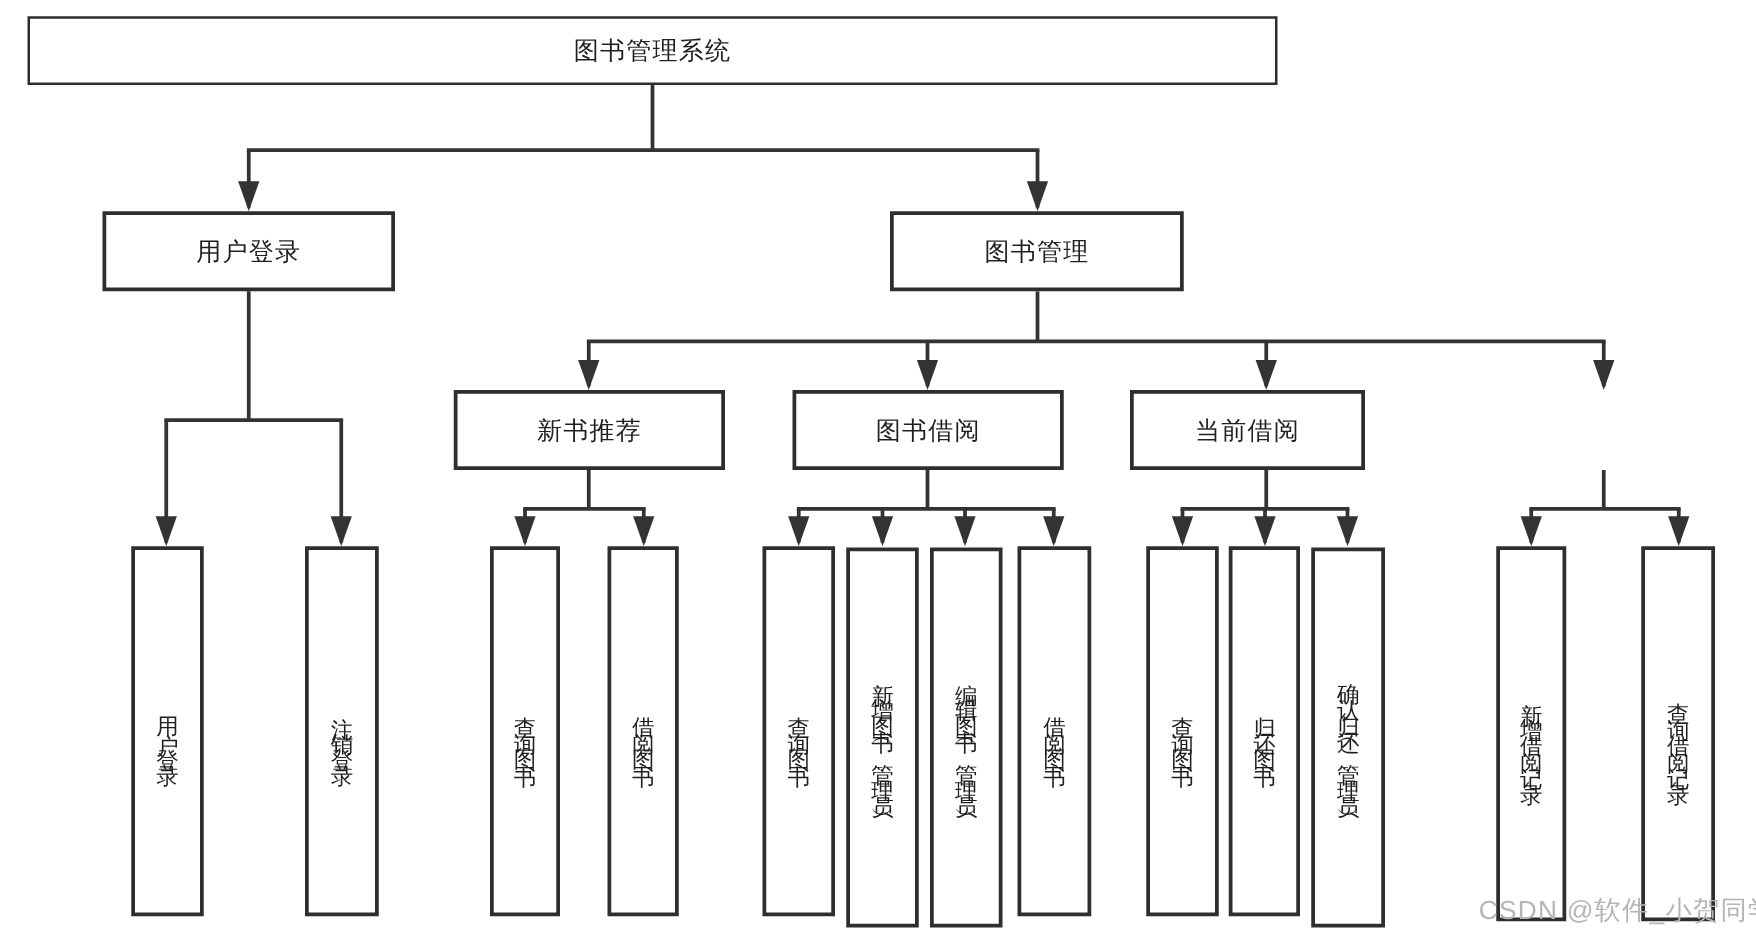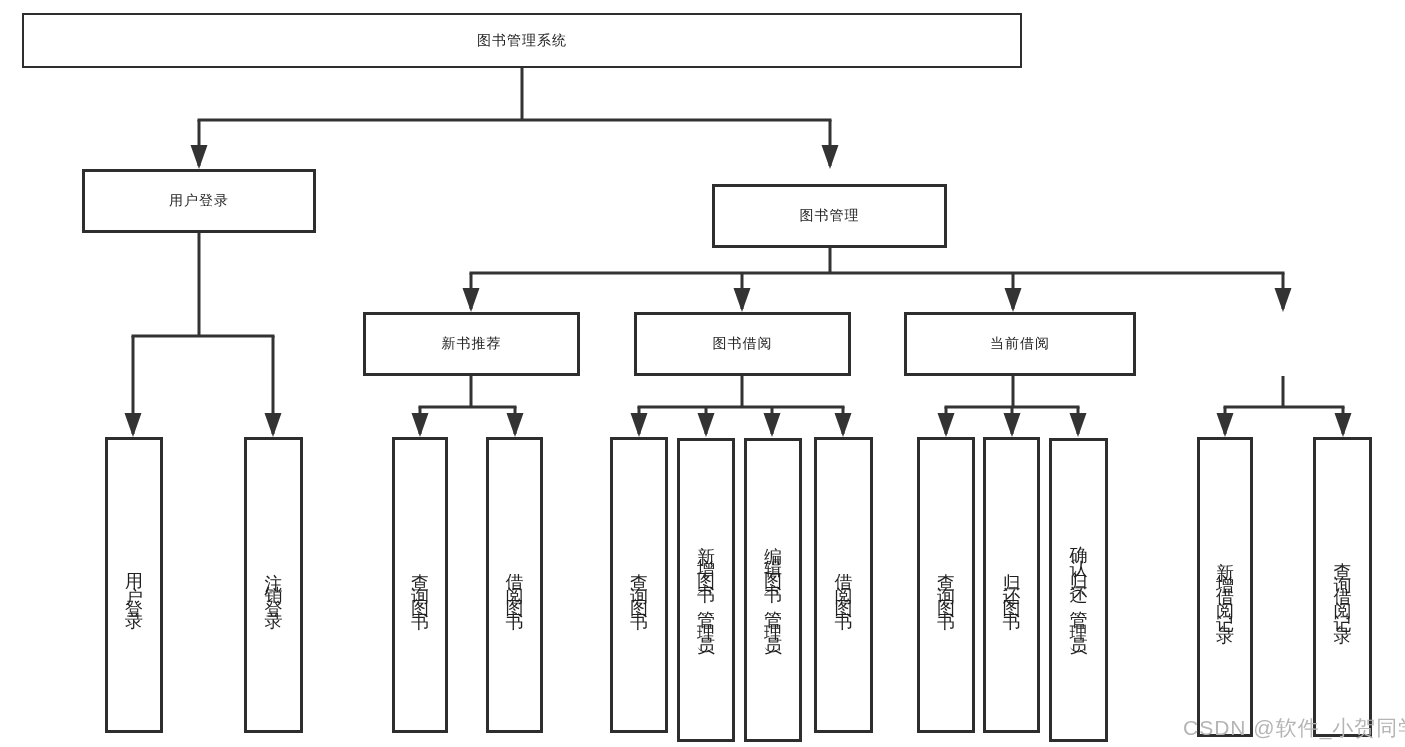--- a/index.html
+++ b/index.html
@@ -11,21 +11,21 @@
     overflow:hidden;
   }
   .connectors{position:absolute;left:0;top:0;width:1405px;height:747px;}
   .box{
     position:absolute;
     box-sizing:border-box;
     border:3px solid #2e2e2e;
     background:#ffffff;
     display:flex;align-items:center;justify-content:center;
     color:#1f1f1f;
-    font-size:14px;
+    font-size:20px;
     letter-spacing:1px;
     text-align:center;
     z-index:2;
   }
   .box.root{border-width:2px;}
   .leaf{
     writing-mode:vertical-rl;
     text-orientation:mixed;
     letter-spacing:13px;
     line-height:1;
@@ -111,25 +111,25 @@
       <use href="#arrowhead" x="1012" y="437"></use>
       <use href="#arrowhead" x="1078" y="437"></use>
       <use href="#arrowhead" x="1225" y="437"></use>
       <use href="#arrowhead" x="1343" y="437"></use>
     </g>
   </svg>
 
   <div class="box root" style="left:22px;top:13px;width:1000px;height:55px">图书管理系统</div>
 
   <div class="box" style="left:82px;top:169px;width:234px;height:64px">用户登录</div>
-  <div class="box" style="left:712px;top:184px;width:235px;height:64px">图书管理</div>
+  <div class="box" style="left:712px;top:169px;width:235px;height:64px">图书管理</div>
 
   <div class="box" style="left:634px;top:312px;width:217px;height:64px">图书借阅</div>
   <div class="box" style="left:363px;top:312px;width:217px;height:64px">新书推荐</div>
-  <div class="box" style="left:904px;top:312px;width:232px;height:64px">当前借阅</div>
+  <div class="box" style="left:904px;top:312px;width:188px;height:64px">当前借阅</div>
 
   <div class="box leaf" style="left:105px;top:437px;width:58px;height:296px">用户登录</div>
   <div class="box leaf" style="left:244px;top:437px;width:59px;height:296px">注销登录</div>
 
   <div class="box leaf" style="left:392px;top:437px;width:56px;height:296px">查询图书</div>
   <div class="box leaf" style="left:486px;top:437px;width:57px;height:296px">借阅图书</div>
 
   <div class="box leaf" style="left:610px;top:437px;width:58px;height:296px">查询图书</div>
   <div class="box leaf" style="left:677px;top:438px;width:58px;height:304px">新增图书（管理员）</div>
   <div class="box leaf" style="left:744px;top:438px;width:58px;height:304px">编辑图书（管理员）</div>

